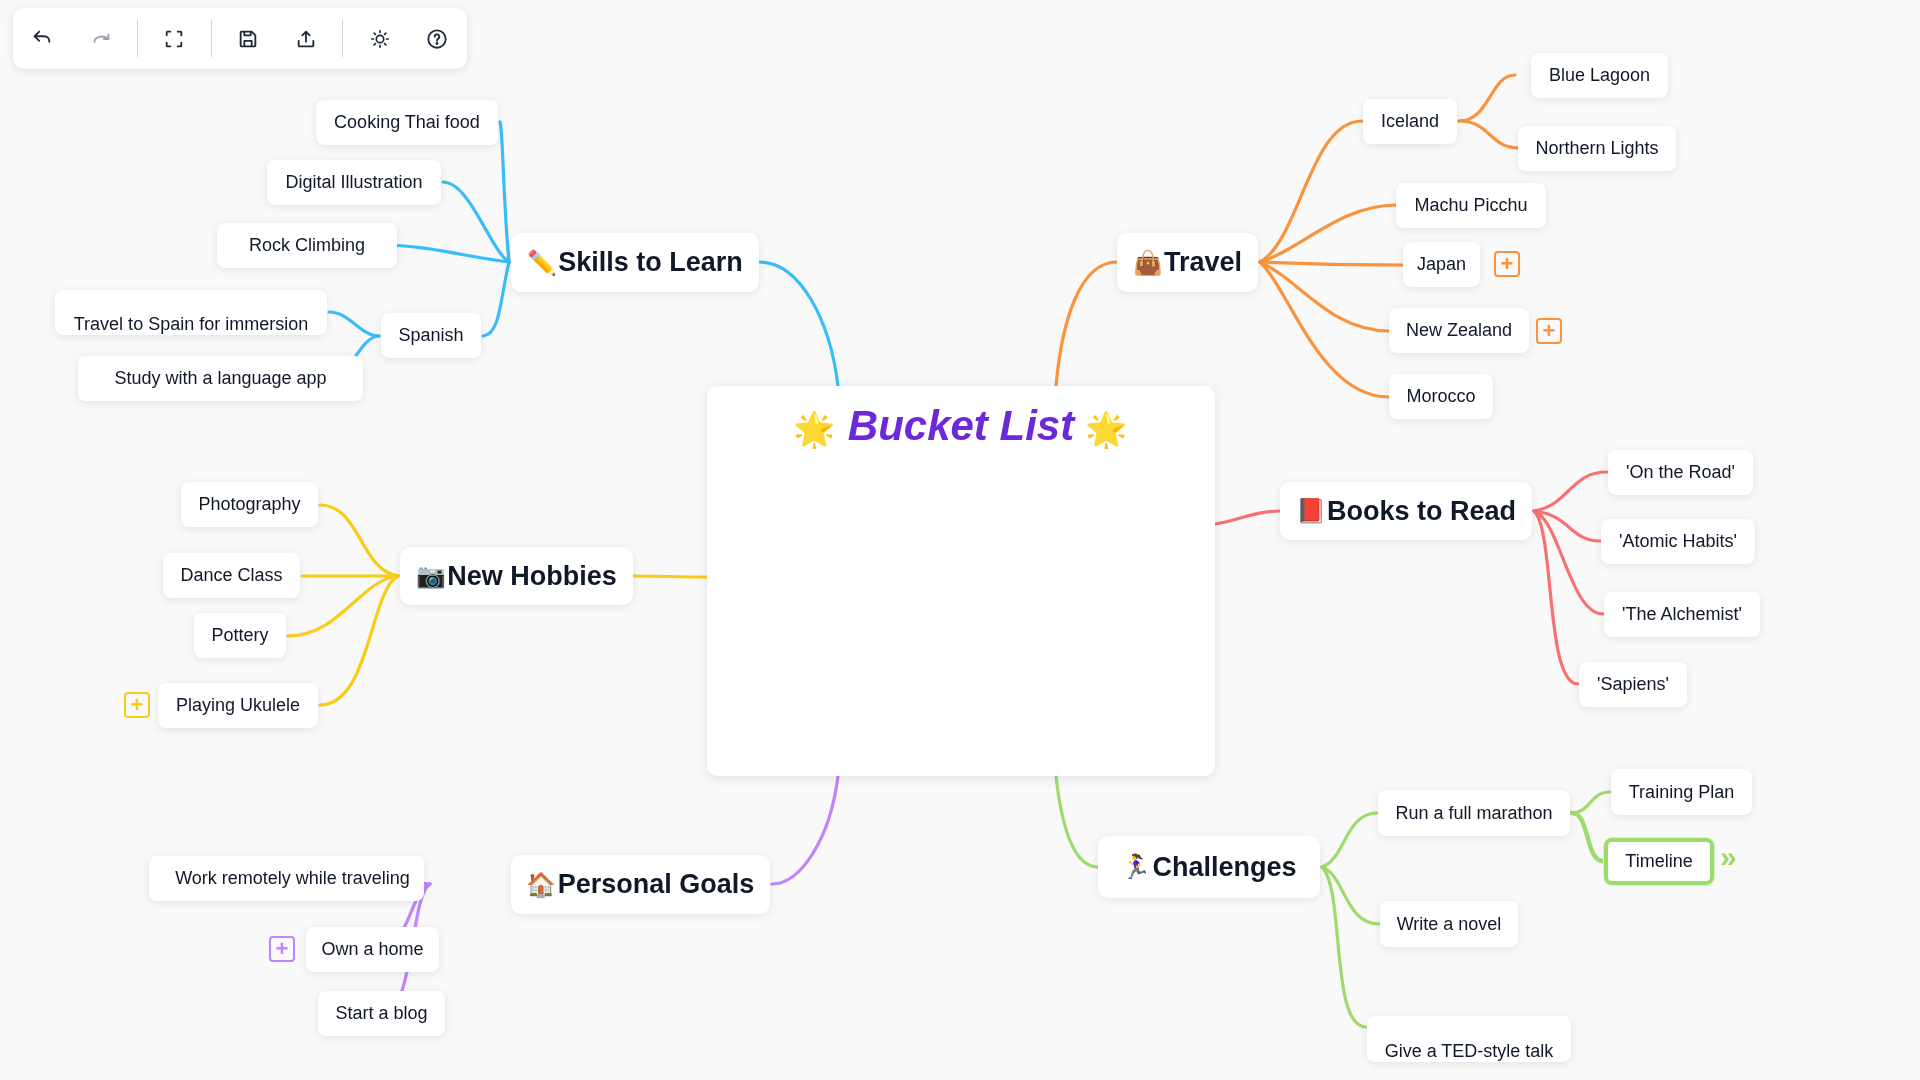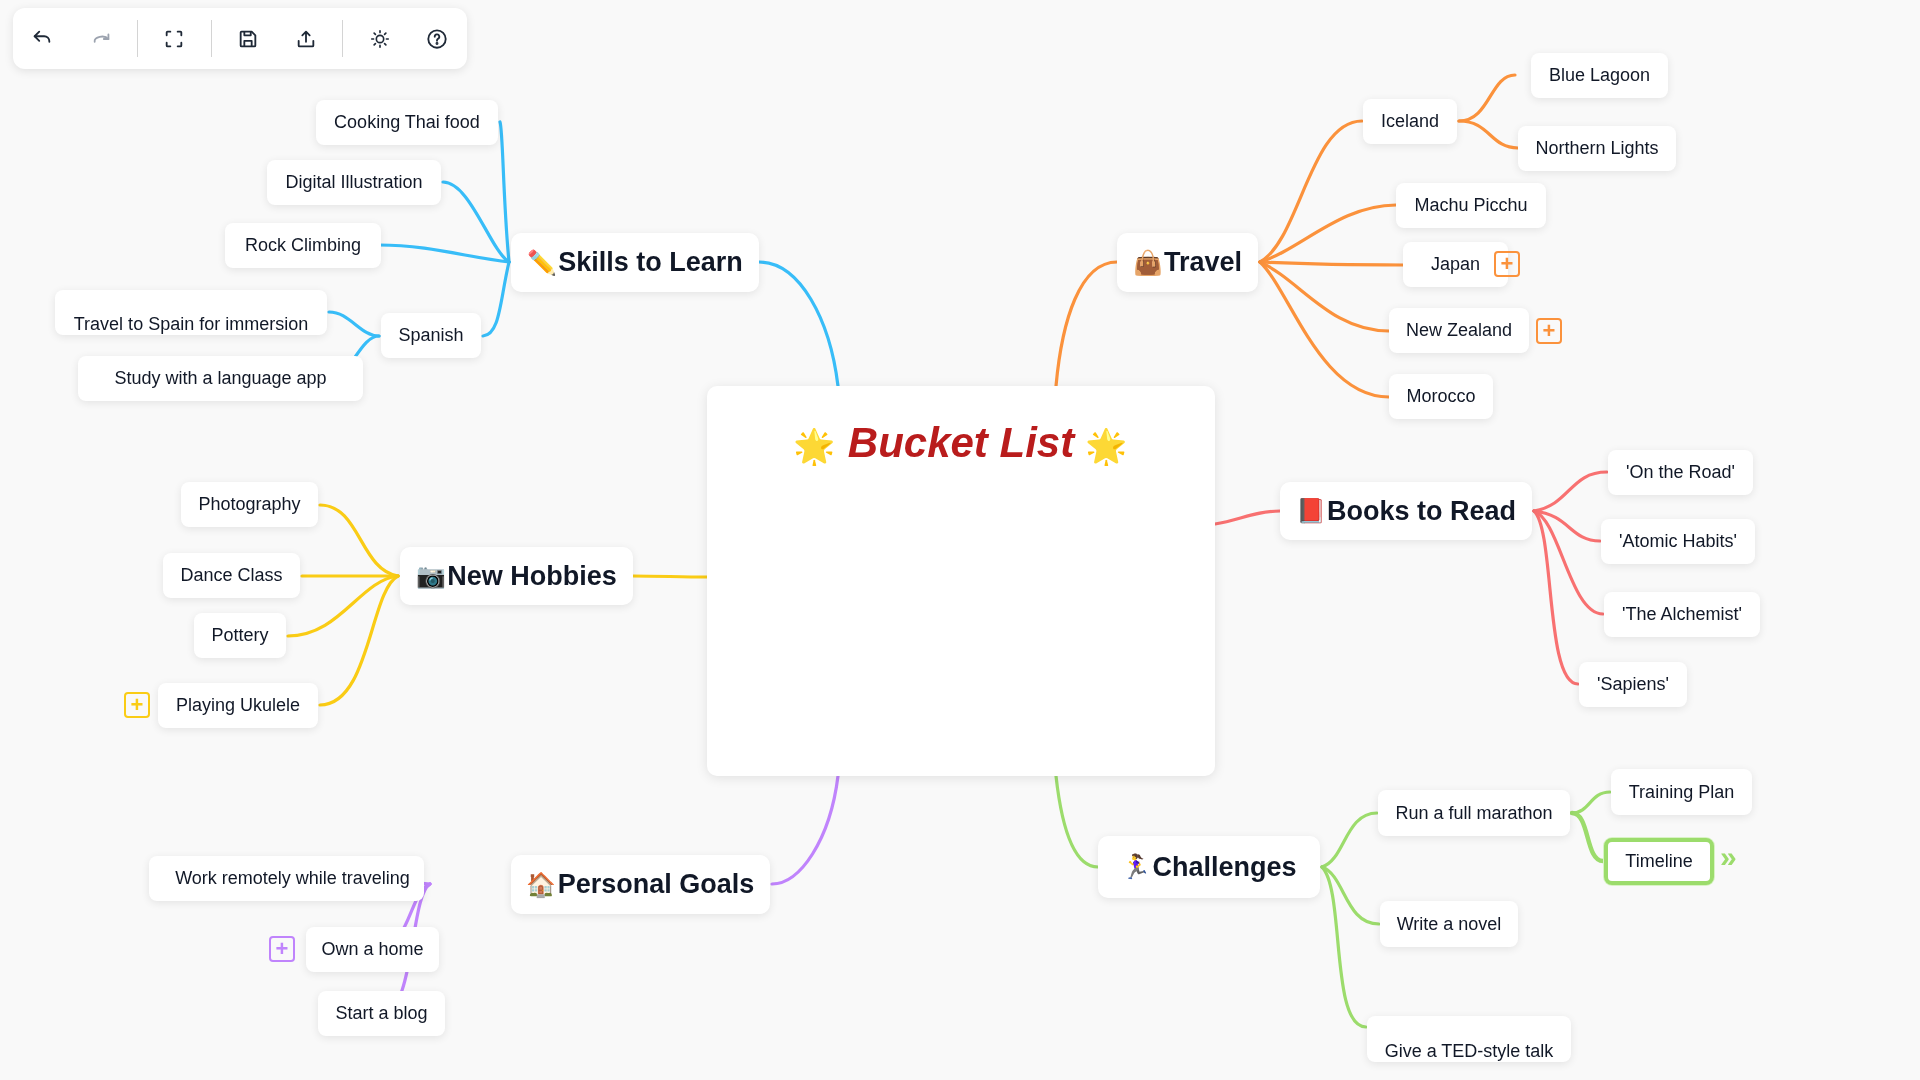--- a/index.html
+++ b/index.html
@@ -36,21 +36,21 @@
     border:2.5px solid; border-radius:4px;
     display:flex; align-items:center; justify-content:center;
     font-size:22px; font-weight:bold; line-height:1; cursor:pointer; background:transparent;
   }
   .center-card {
     position:absolute; left:707px; top:386px; width:508px; height:390px;
     background:#fff; border-radius:10px; box-shadow:0 2px 12px rgba(0,0,0,0.10);
   }
   .center-title {
     position:absolute; left:0; top:16px; width:100%; text-align:center;
-    font-size:42px; font-weight:bold; font-style:italic; color:#b91c1c;margin-top:17px;
+    font-size:42px; font-weight:bold; font-style:italic; color:#6d28d9;
   }
   .center-title .star { font-style:normal; font-size:34px; vertical-align:middle; }
   .photo {
     position:absolute; left:34px; top:75px; width:452px; height:301px; overflow:hidden;
     background:linear-gradient(180deg,#5a9fcf 0%,#8fc1e1 30%,#b9d9ec 38%,#6b8f4f 39%,#7aa84a 50%,#6b9a3a 100%);
   }
   .photo .hills { position:absolute; left:0; top:118px; width:100%; height:14px; background:#3e5f3a; opacity:.7; }
   .photo .road1 { position:absolute; left:20px; top:135px; width:150px; height:170px;
     border-right:40px solid #c9b08a; border-radius:0 0 0 100%; transform:skewX(-8deg); }
   .photo .road2 { position:absolute; left:270px; top:135px; width:150px; height:170px;
@@ -187,21 +187,21 @@
 <div class="node branch" style="left:511px;top:233px;width:248px;height:59px;">
   <span class="emo">✏️</span>
     <span>Skills to Learn</span>
 </div>
 <div class="node" style="left:316px;top:100px;width:182px;height:45px;">
     <span>Cooking Thai food</span>
   </div>
 <div class="node" style="left:267px;top:160px;width:174px;height:45px;">
     <span>Digital Illustration</span>
   </div>
-<div class="node" style="left:225px;top:223px;width:156px;height:45px;">
+<div class="node" style="left:217px;top:223px;width:180px;height:45px;">
     <span>Rock Climbing</span>
   </div>
 <div class="node" style="left:381px;top:313px;width:100px;height:45px;">
     <span>Spanish</span>
   </div>
 <div class="node" style="left:55px;top:290px;width:272px;height:45px;align-items:flex-end;">
     <span>Travel to Spain for immersion</span>
   </div>
 <div class="node" style="left:78px;top:356px;width:285px;height:45px;">
     <span>Study with a language app</span>
@@ -216,21 +216,21 @@
   </div>
 <div class="node" style="left:1515px;top:53px;width:137px;height:45px;margin-left:16px;">
     <span>Blue Lagoon</span>
   </div>
 <div class="node" style="left:1518px;top:126px;width:158px;height:45px;">
     <span>Northern Lights</span>
   </div>
 <div class="node" style="left:1396px;top:183px;width:150px;height:45px;">
     <span>Machu Picchu</span>
   </div>
-<div class="node" style="left:1403px;top:242px;width:105px;height:45px;">
+<div class="node" style="left:1403px;top:242px;width:77px;height:45px;">
     <span>Japan</span>
   </div>
 <div class="plus" style="left:1494px;top:251px;border-color:#fb923c;color:#fb923c;">
     <span>+</span>
   </div>
 <div class="node" style="left:1389px;top:308px;width:140px;height:45px;">
     <span>New Zealand</span>
   </div>
 <div class="plus" style="left:1536px;top:318px;border-color:#fb923c;color:#fb923c;">
     <span>+</span>

